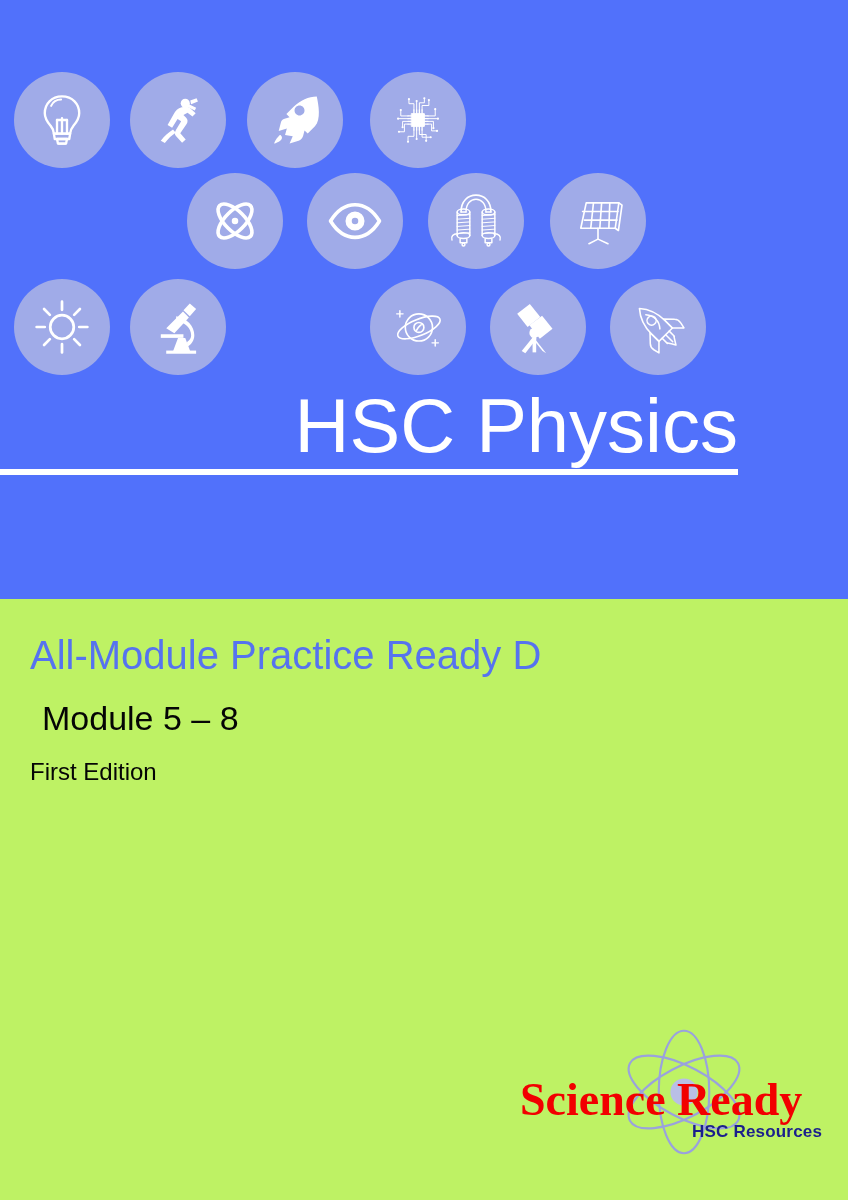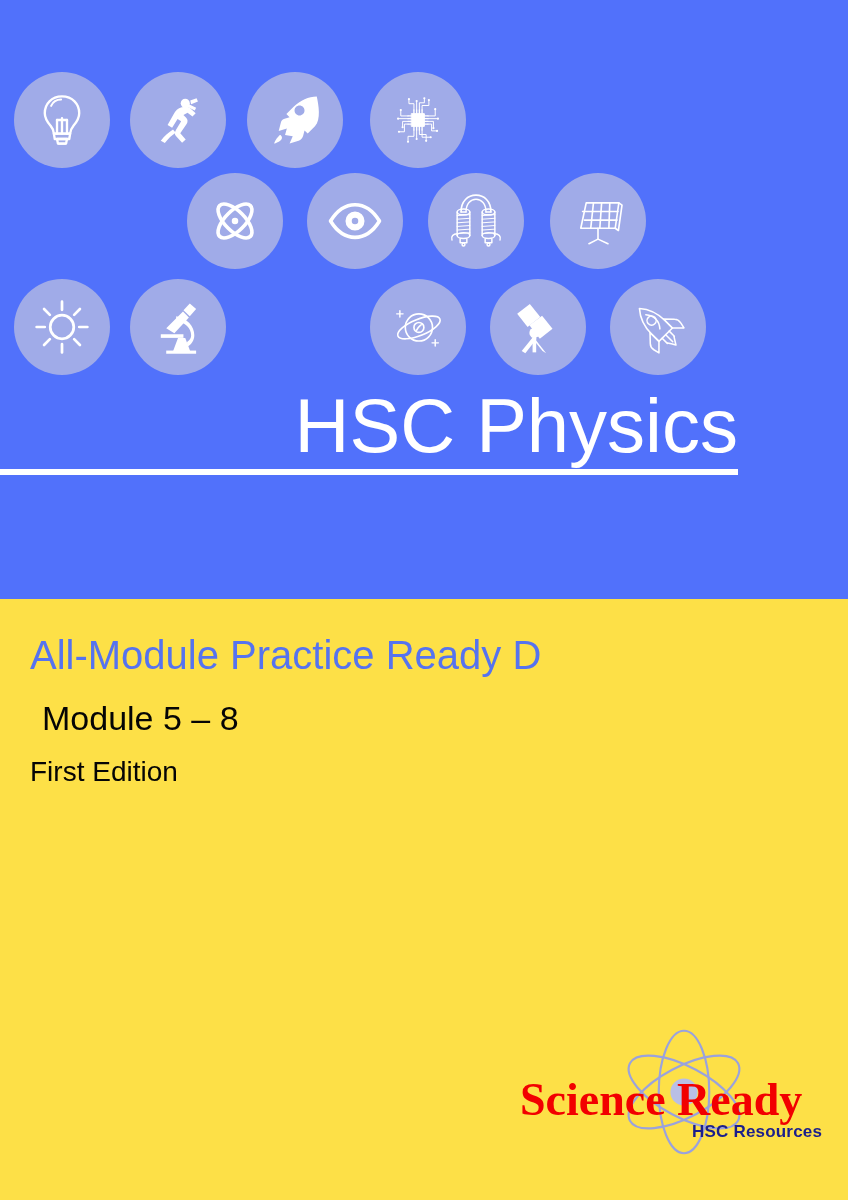--- a/index.html
+++ b/index.html
@@ -12,21 +12,21 @@
     height: 1200px;
     font-family: "Liberation Sans", sans-serif;
     overflow: hidden;
     position: relative;
   }
 
   #cover {
     position: relative;
     width: 848px;
     height: 1200px;
-    background: #fde047;
+    background: #bef264;
   }
 
   
   #hero {
     position: absolute;
     left: 0;
     top: 0;
     width: 848px;
     height: 599px;
     background: #5171fb;
@@ -92,21 +92,21 @@
   #doc-subtitle {
     color: #050505;
     font-size: 34px;
     line-height: 48px;
     font-weight: 400;
     margin: 12px;
     white-space: nowrap;
   }
   #doc-edition {
     color: #050505;
-    font-size: 28px;
+    font-size: 24px;
     line-height: 36px;
     font-weight: 400;
     margin: 0;
     white-space: nowrap;
   }
 
   
   #logo {
     position: absolute;
     left: 520px;

